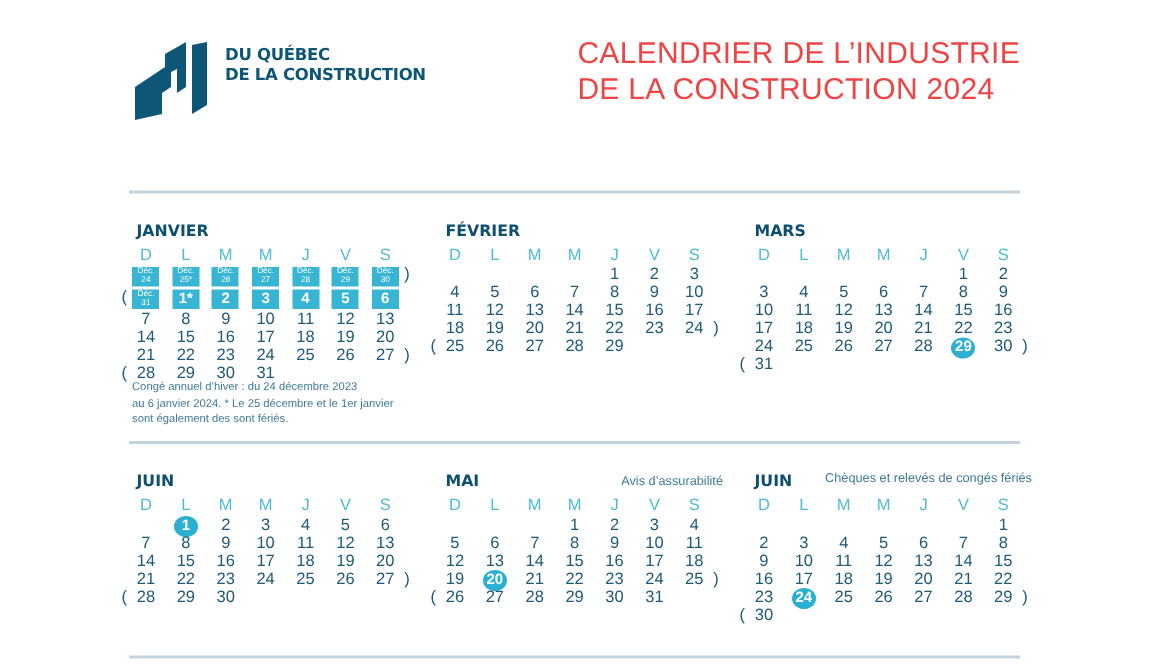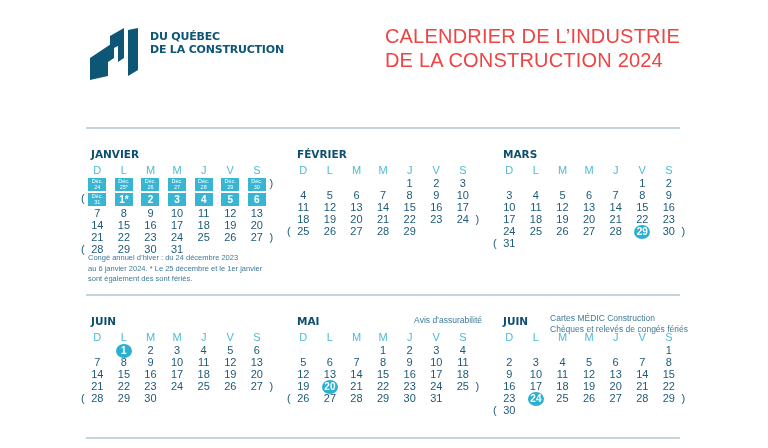--- a/index.html
+++ b/index.html
@@ -309,21 +309,20 @@
         <div class="cell">29</div>
         <div class="cell">30</div>
         <div class="cell">31</div>
         <div class="cell"></div>
       </div>
     </div>
     <div class="month" style="left: 496px; top: 315px;">
       <div class="m-head">
         <div class="m-name">JUIN</div>
         <div class="m-note" style="top: -2px;">
-          <div>Cartes MÉDIC Construction</div>
           <div>Chèques et relevés de congés fériés</div>
         </div>
       </div>
       <div class="grid">
         <div class="dow">D</div>
         <div class="dow">L</div>
         <div class="dow">M</div>
         <div class="dow">M</div>
         <div class="dow">J</div>
         <div class="dow">V</div>

